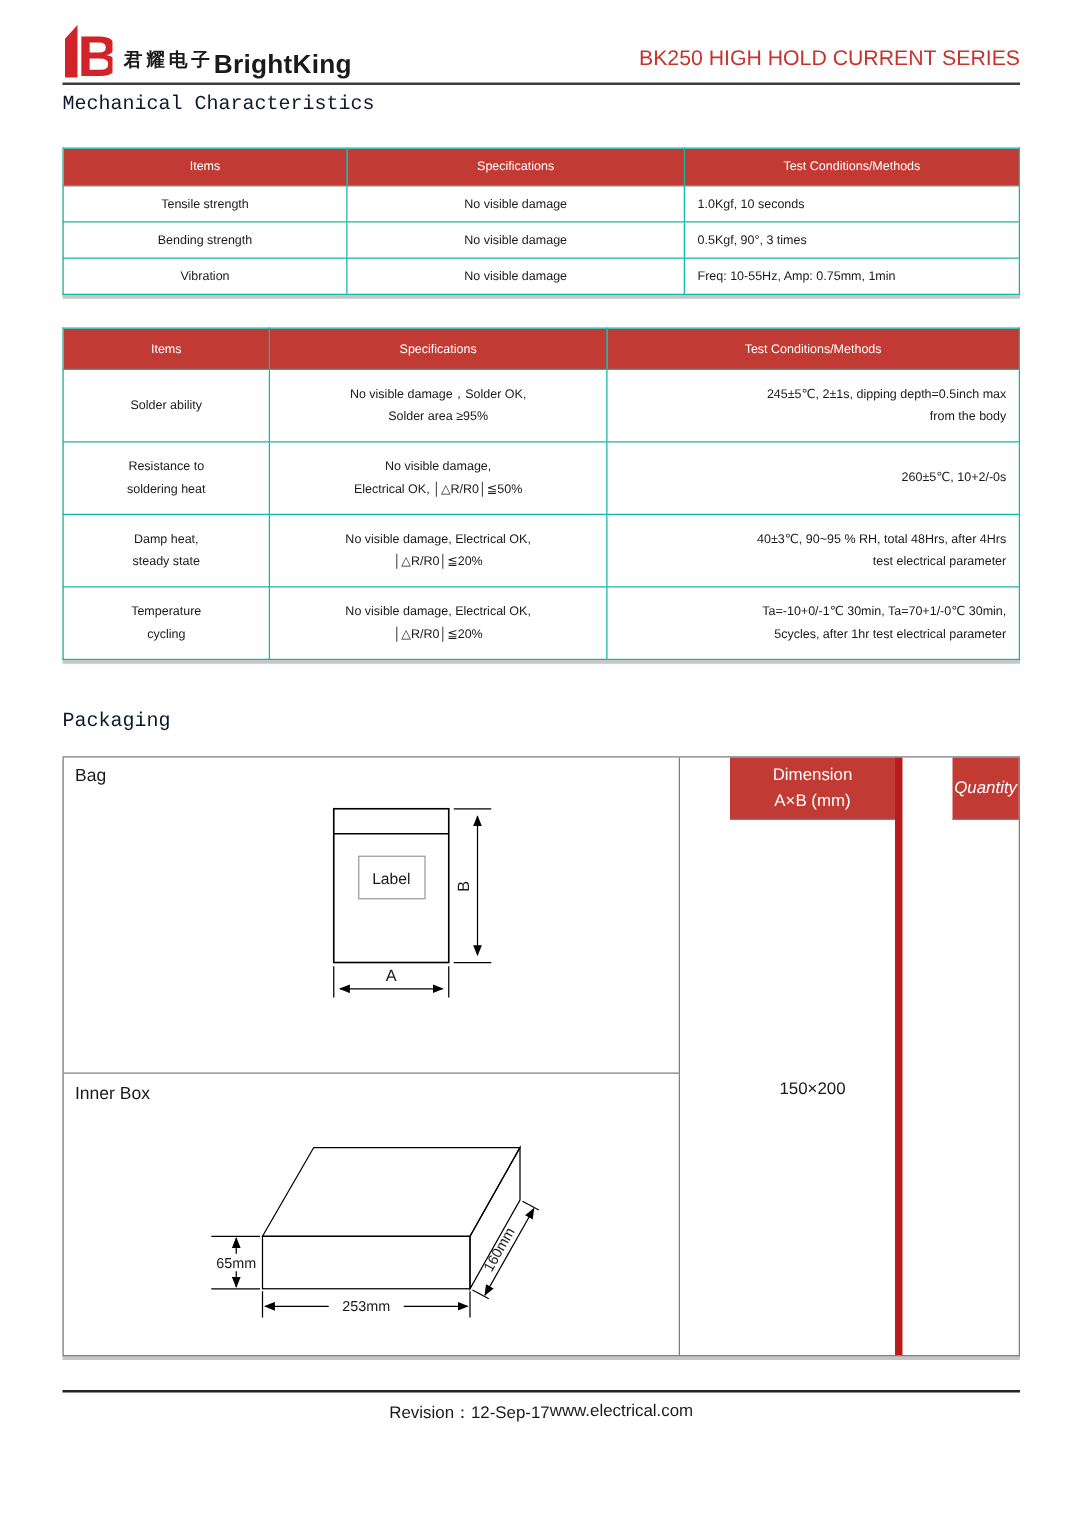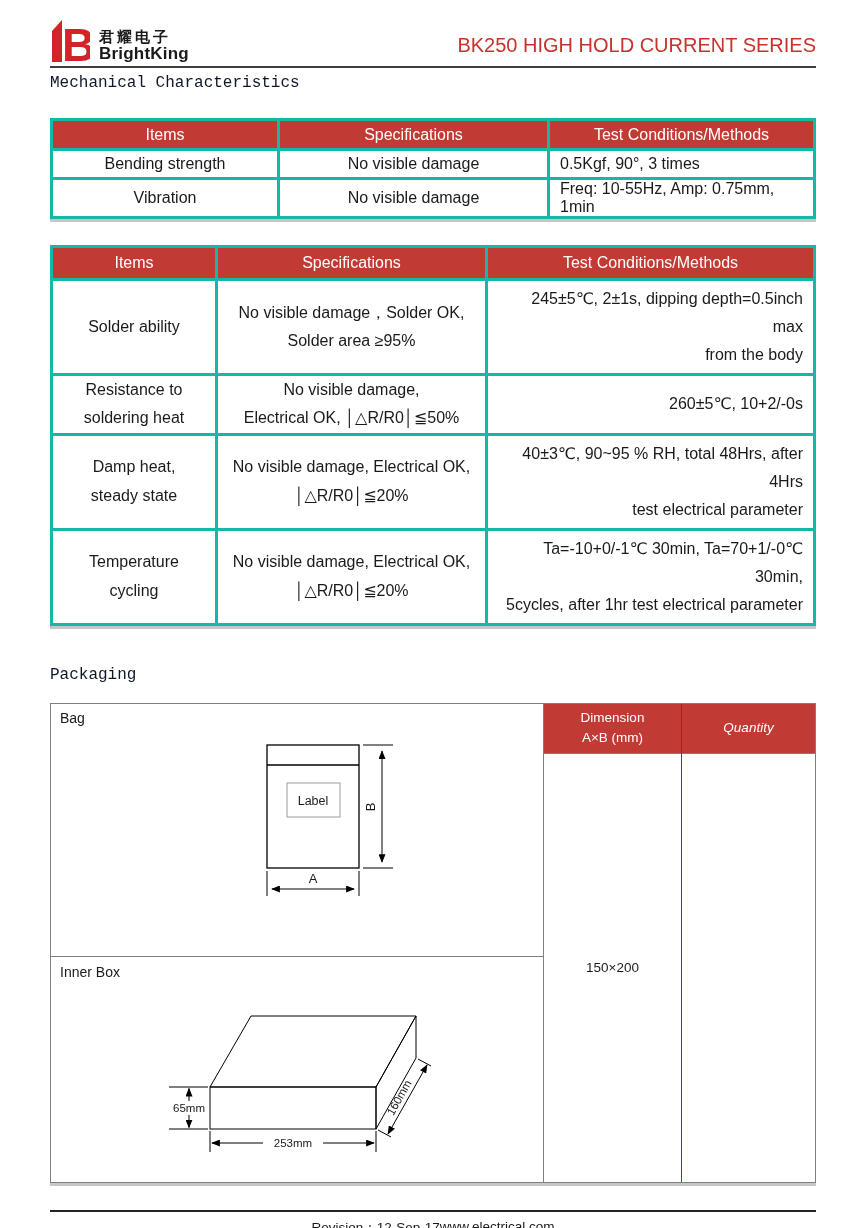--- a/index.html
+++ b/index.html
@@ -4,57 +4,57 @@
 <style>
   * { margin:0; padding:0; box-sizing:border-box; }
   body { background:#fff; font-family:"Liberation Sans","DejaVu Sans",sans-serif; color:#1a1a1a; }
   .page { position:relative; width:868px; height:1228px; background:#fff; overflow:hidden; }
   .content { margin:0 52px 0 50px; width:766px; }
 
   
   .hdr { display:flex; justify-content:space-between; align-items:flex-end;
          padding-top:16px; border-bottom:2px solid #3d3d3d; padding-bottom:3px; }
   .logo { display:flex; align-items:flex-end; gap:9px; }
-  .logo-txt { display:flex; flex-direction:column; line-height:1.05; }
+  .logo-txt { display:flex; flex-direction:row; line-height:1.05;text-align:right; }
   .logo-cn { font-size:15px; font-weight:bold; letter-spacing:3px; }
-  .logo-en { font-size:17px; font-weight:bold; letter-spacing:0.2px; }
-  .doc-title { color:#c8322d; font-size:20px; padding-bottom:6px; }
+  .logo-en { font-size:21px; font-weight:bold; letter-spacing:0.2px; }
+  .doc-title { color:#c8322d; font-size:17px; padding-bottom:6px; }
 
   .section-title { color:#0f172a; font-size:16px;font-family:Liberation Mono, monospace; }
   .st-mech { margin-top:6px; }
   .st-rel  { margin-top:39px; }
   .st-pkg  { margin-top:40px; }
 
   
   table { border-collapse:collapse; width:766px; table-layout:fixed;
           box-shadow:0 3px 0 #c6c6c6; }
-  th, td { border:3px solid #14b8a6; font-size:16px; }
+  th, td { border:1px solid #14b8a6; font-size:10px; }
   thead th { background:#c23a34; color:#fff; font-weight:normal; }
   .t-mech { margin-top:26px; }
   .t-mech thead th { height:30px; }
   .t-mech td { height:29px; text-align:center; }
   .t-mech .c1 { width:227px; } .t-mech .c2 { width:270px; }
   .t-mech td.cond { text-align:left; padding:0 10px; }
   .t-rel { margin-top:26px; }
   .t-rel thead th { height:33px; }
   .t-rel td { height:58px; text-align:center; line-height:1.78; vertical-align:middle; }
   .t-rel .c1 { width:165px; } .t-rel .c2 { width:270px; }
   .t-rel td.cond { text-align:right; padding:4px 10px; line-height:1.75; }
 
   
   .pkg { margin-top:19px; width:766px; height:480px; display:flex;
-         border:1px solid #7f7f7f; box-shadow:0 3px 0 #c6c6c6; }
+         border:1px solid #7f7f7f; box-shadow:0 3px 0 #c6c6c6;gap:40px; }
   .pkg-left { width:493px; border-right:1px solid #7f7f7f; position:relative; }
   .bag-region { height:253px; border-bottom:1px solid #7f7f7f; }
   .cell-label { position:absolute; left:9px; font-size:14px; }
   .lbl-bag { top:6px; }
   .lbl-inner { top:260px; }
   .diagram-svg { position:absolute; left:0; top:0; }
   .pkg-col { display:flex; flex-direction:column; }
-  .pkg-dim { width:138px; border-right:1px solid #b91c1c; }
+  .pkg-dim { width:138px; border-right:6px solid #b91c1c; }
   .pkg-qty { flex:1;font-style:italic; }
   .pkg-head { height:50px; background:#c23a34; color:#fff; border-bottom:1px solid #7f7f7f;
               display:flex; flex-direction:column; justify-content:center; align-items:center;
               font-size:13.5px; line-height:1.5; }
   .pkg-val { flex:1; display:flex; align-items:center; justify-content:center; font-size:13.5px; }
   .pkg-val .stack { text-align:left; line-height:1.65; }
 
   
   .ftr { margin-top:27px; border-top:2px solid #242424; padding-top:7px;
          display:flex; justify-content:center; font-size:13.5px; }
@@ -85,20 +85,25 @@
     <div class="section-title st-mech">Mechanical Characteristics</div>
     <table class="t-mech">
       <thead>
         <tr>
           <th class="c1">Items</th>
           <th class="c2">Specifications</th>
           <th>Test Conditions/Methods</th>
         </tr>
       </thead>
       <tbody>
+        <tr>
+          <td>Tensile strength</td>
+          <td>No visible damage</td>
+          <td class="cond">1.0Kgf, 10 seconds</td>
+        </tr>
         <tr>
           <td>Bending strength</td>
           <td>No visible damage</td>
           <td class="cond">0.5Kgf, 90°, 3 times</td>
         </tr>
         <tr>
           <td>Vibration</td>
           <td>No visible damage</td>
           <td class="cond">Freq: 10-55Hz, Amp: 0.75mm, 1min</td>
         </tr>

